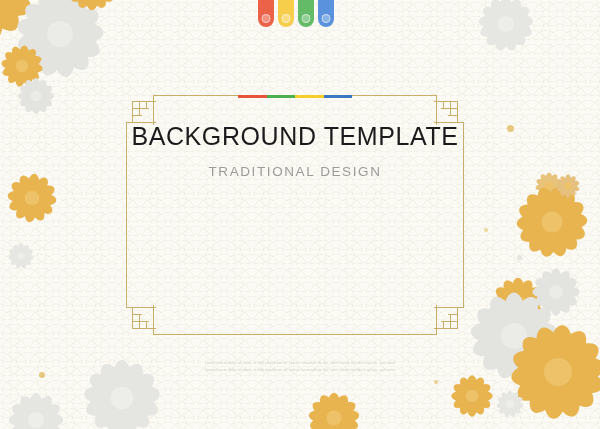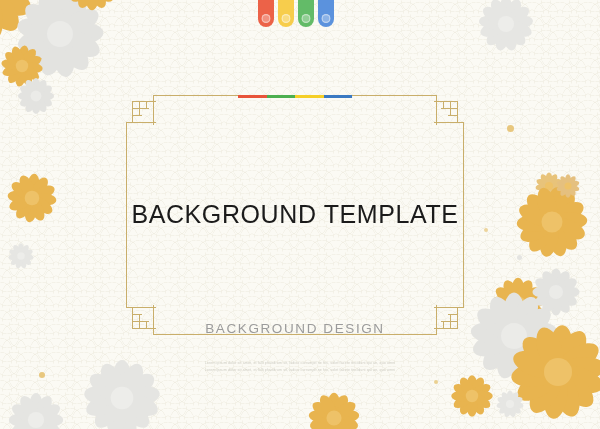--- a/index.html
+++ b/index.html
@@ -51,21 +51,21 @@
   .corner{position:absolute;width:30px;height:30px;}
   .corner .seg{position:absolute;background:#c9ae6a;}
   .c-tl{left:0;top:0;}
   .c-tr{right:0;top:0;transform:scaleX(-1);}
   .c-bl{left:0;bottom:0;transform:scaleY(-1);}
   .c-br{right:0;bottom:0;transform:scale(-1,-1);}
 
   
   #center{
     position:absolute;left:126px;top:95px;width:338px;height:240px;
-    display:flex;flex-direction:column;align-items:center;justify-content:space-between;
+    display:flex;flex-direction:column;align-items:center;justify-content:flex-start;
   }
   #accentline{display:flex;width:114px;height:3px;margin-bottom:26px;}
   #accentline span{flex:1;}
   #title{
     font-size:25px;letter-spacing:.6px;color:#1b1b1b;font-weight:400;
     white-space:nowrap;margin:0;line-height:1;
   }
   #subtitle{
     font-size:13.5px;letter-spacing:1.6px;color:#9b9b9b;font-weight:400;
     margin:16px 0 0 0;line-height:1;white-space:nowrap;
@@ -511,21 +511,21 @@
   </div>
 
   <div id="center">
     <div id="accentline">
         <span style="background: rgb(232, 84, 58); flex: 1 1 0%;"></span>
         <span style="background: rgb(76, 175, 80); flex: 1 1 0%;"></span>
         <span style="background: rgb(245, 207, 39); flex: 1 1 0%;"></span>
         <span style="background: rgb(58, 121, 194); flex: 1 1 0%;"></span>
       </div>
     <h1 id="title">BACKGROUND TEMPLATE</h1>
-    <p id="subtitle">BACKGROUND DESIGN</p>
+    <p id="subtitle">TRADITIONAL DESIGN</p>
   </div>
 
   <div id="micro">
     <div>Lorem ipsum dolor sit amet, et falli phaedrum sit, ludico corrumpit ne his, solet facete tincidunt qui an, quo omni</div>
     <div>Lorem ipsum dolor sit amet, et falli phaedrum sit, ludico corrumpit ne his, solet facete tincidunt qui an, quo omni</div>
   </div>
 
 </div>
 
 </body></html>

